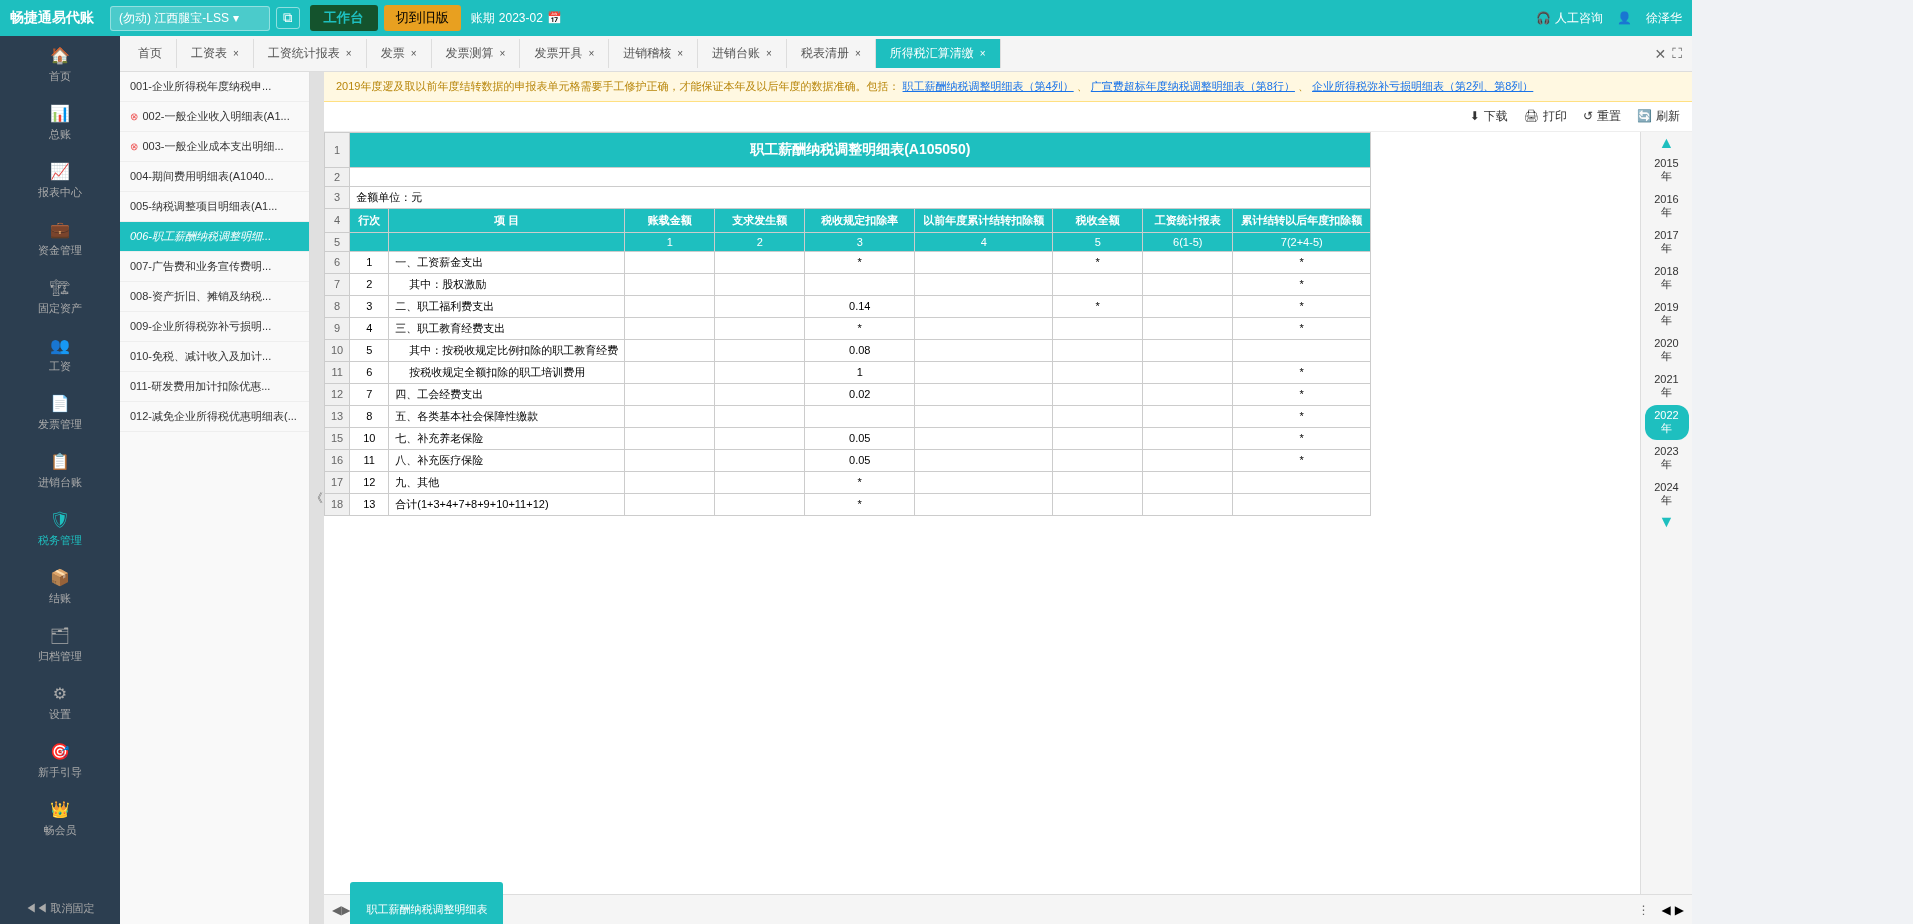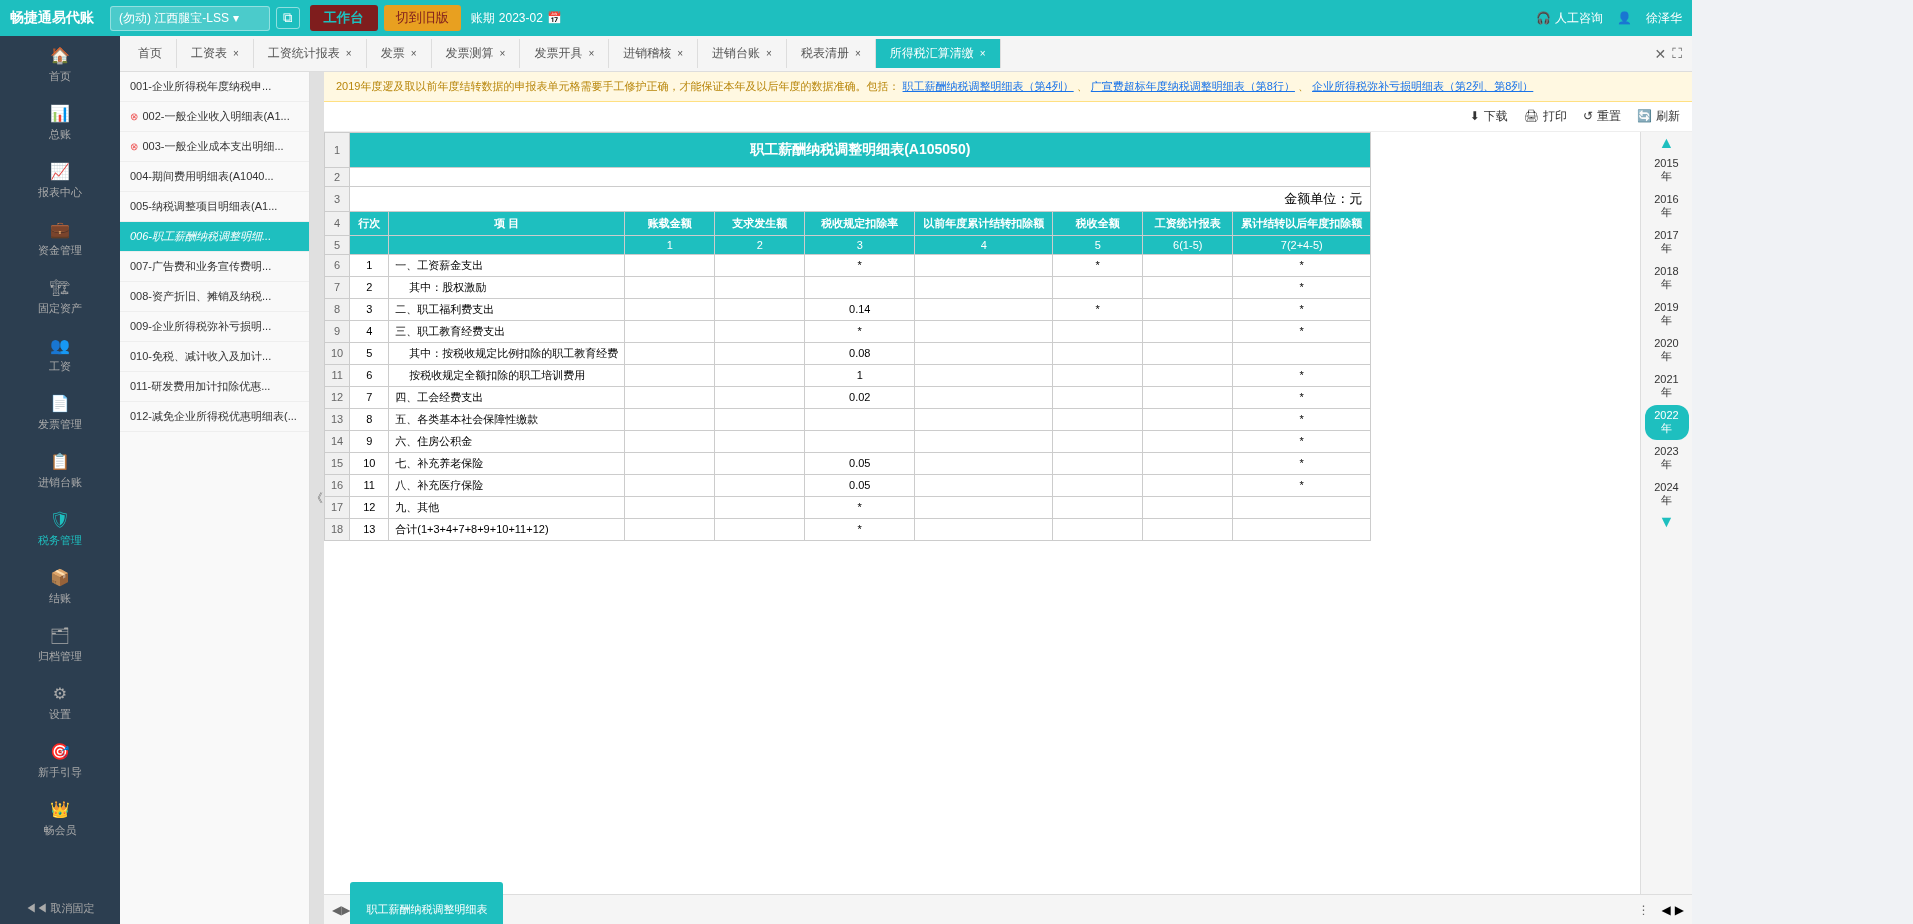--- a/index.html
+++ b/index.html
@@ -6,22 +6,22 @@
     body { font-family: 'Microsoft YaHei', Arial, sans-serif; font-size: 12px; background: #f0f2f5; overflow: hidden; }
 
     
     .app-container { display: flex; flex-direction: column; height: 924px; width: 1692px; }
 
     
     .top-bar { display: flex; align-items: center; background: #1ebfbf; height: 36px; padding: 0 10px; flex-shrink: 0; }
     .top-bar .logo { color: white; font-size: 14px; font-weight: bold; margin-right: 16px; white-space: nowrap; }
     .top-bar .company-select { background: rgba(255,255,255,0.2); border: 1px solid rgba(255,255,255,0.4); color: white; padding: 3px 8px; border-radius: 3px; cursor: pointer; display: flex; align-items: center; gap: 4px; min-width: 160px; }
     .top-bar .copy-btn { background: transparent; border: 1px solid rgba(255,255,255,0.5); color: white; padding: 2px 6px; border-radius: 3px; cursor: pointer; margin-left: 6px; }
-    .top-bar .workspace-btn { background: #7f1d1d; color: #1ebfbf; border: none; padding: 4px 14px; border-radius: 3px; cursor: pointer; margin-left: 10px; font-weight: bold; }
-    .top-bar .switch-btn { background: #e8a020; color: #7f1d1d; border: none; padding: 4px 12px; border-radius: 3px; cursor: pointer; margin-left: 6px; }
+    .top-bar .workspace-btn { background: #14532d; color: #1ebfbf; border: none; padding: 4px 14px; border-radius: 3px; cursor: pointer; margin-left: 10px; font-weight: bold; }
+    .top-bar .switch-btn { background: #e8a020; color: #000000; border: none; padding: 4px 12px; border-radius: 3px; cursor: pointer; margin-left: 6px; }
     .top-bar .period { color: white; margin-left: 10px; display: flex; align-items: center; gap: 4px; }
     .top-bar .right-actions { margin-left: auto; display: flex; align-items: center; gap: 14px; color: white; }
 
     
     .main-area { display: flex; flex: 1; overflow: hidden; }
 
     
     .sidebar { width: 120px; background: #2c3e50; display: flex; flex-direction: column; flex-shrink: 0; }
     .sidebar-item { display: flex; flex-direction: column; align-items: center; padding: 10px 4px; cursor: pointer; color: #aaa; font-size: 11px; gap: 4px; border-bottom: none; }
     .sidebar-item .icon { font-size: 16px; }
@@ -316,21 +316,21 @@
                   </td>
                 </tr>
 
                 <tr>
                   <td class="row-num">2</td>
                   <td colspan="9" style="height:18px;"></td>
                 </tr>
 
                 <tr>
                   <td class="row-num">3</td>
-                  <td colspan="9" style="text-align:right; padding-right:8px; font-size:13px;">
+                  <td colspan="9" style="text-align:left; padding-right:8px; font-size:11px;">
                     <span>金额单位：元</span>
                   </td>
                 </tr>
 
                 <tr>
                   <td class="row-num">4</td>
                   <td class="col-header" style="width:36px;">行次</td>
                   <td class="col-header" style="width:200px;">项 目</td>
                   <td class="col-header" style="width:90px;">账载金额</td>
                   <td class="col-header" style="width:90px;">支求发生额</td>
@@ -435,32 +435,20 @@
                   <td class="center">0.02</td>
                   <td></td>
                   <td></td>
                   <td></td>
                   <td class="center">*</td>
                 </tr>
                 <tr>
                   <td class="row-num">13</td>
                   <td class="center">8</td>
                   <td>五、各类基本社会保障性缴款</td>
-                  <td class="num-cell"></td>
-                  <td class="num-cell"></td>
-                  <td></td>
-                  <td></td>
-                  <td></td>
-                  <td></td>
-                  <td class="center">*</td>
-                </tr>
-                <tr>
-                  <td class="row-num">14</td>
-                  <td class="center">9</td>
-                  <td>六、住房公积金</td>
                   <td class="num-cell"></td>
                   <td class="num-cell"></td>
                   <td></td>
                   <td></td>
                   <td></td>
                   <td></td>
                   <td class="center">*</td>
                 </tr>
                 <tr>
                   <td class="row-num">15</td>

